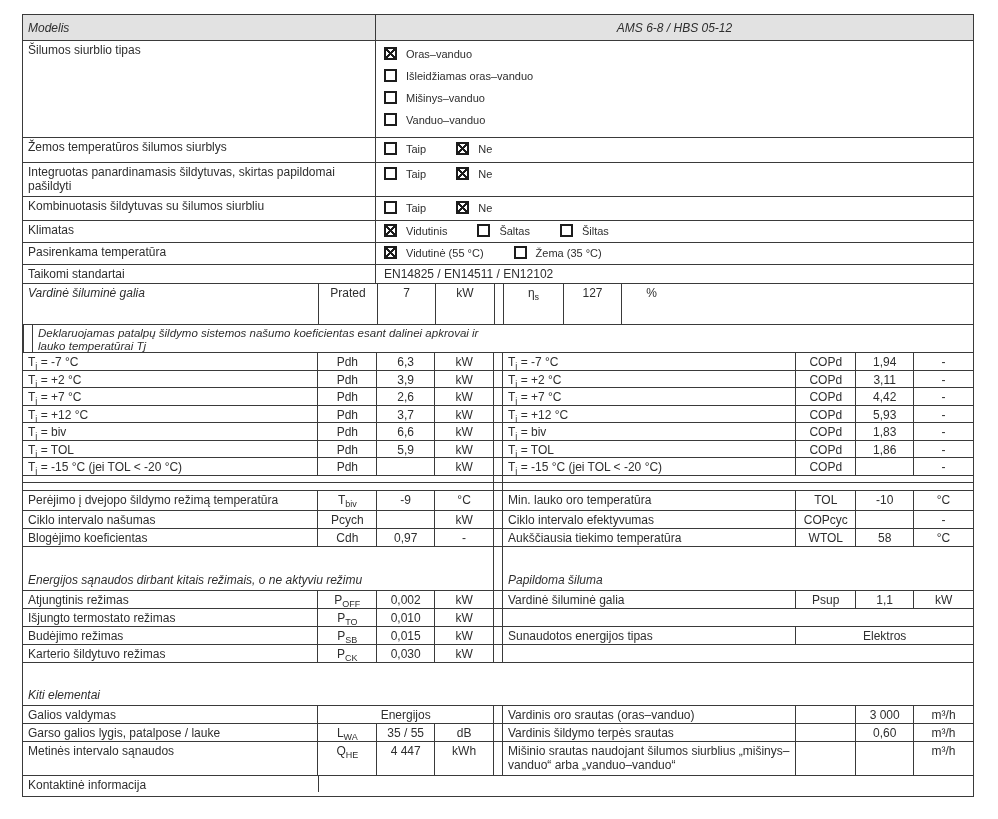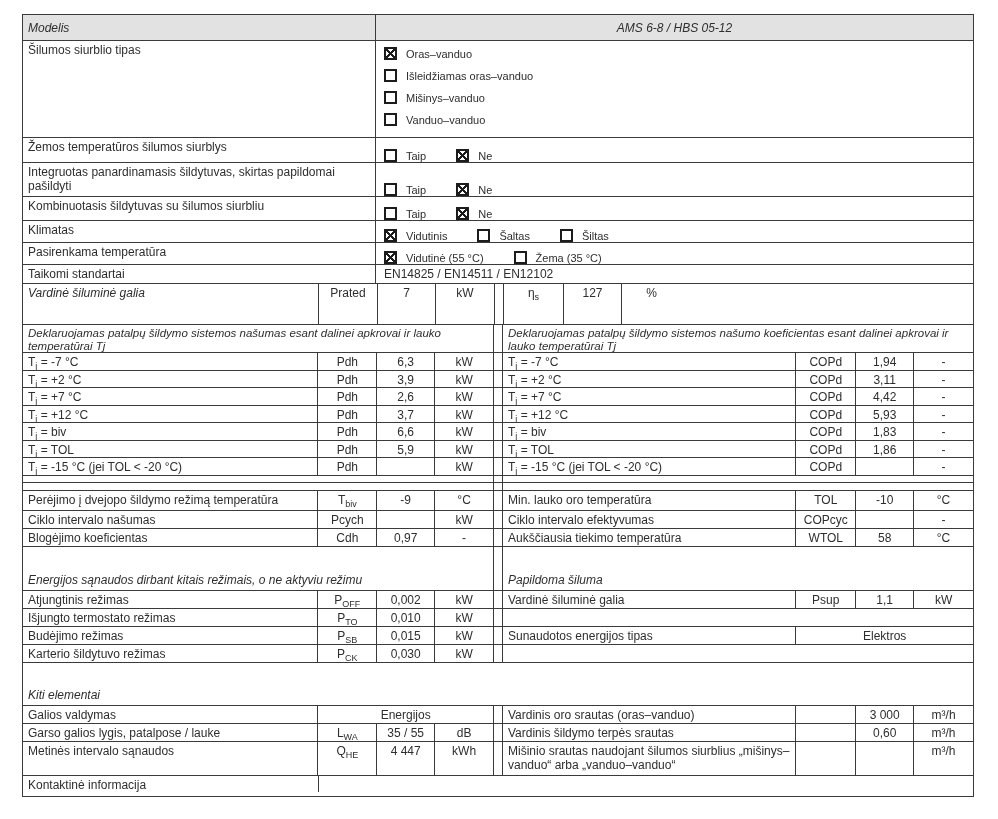--- a/index.html
+++ b/index.html
@@ -18,21 +18,21 @@
   .flex1{flex:1}
   .gp{width:10px;border-left:1px solid #3a3a3a;border-right:1px solid #3a3a3a;}
   .ctr{text-align:center;padding-left:1px;padding-right:1px;}
   .it{font-style:italic;}
   .small{font-size:11.5px;line-height:13px;}
   .hdr{background:#e2e2e2;}
   .vmid{display:flex;align-items:center;padding-top:0;}
   .bend{display:flex;align-items:flex-end;padding-bottom:3px;}
   sub{font-size:9px;line-height:0;}
   .cbcol{display:flex;flex-direction:column;padding:6px 0 0 8px;}
-  .cbrow{display:flex;flex-direction:row;align-items:flex-end;padding:4px 0 0 8px;}
+  .cbrow{display:flex;flex-direction:row;align-items:flex-start;padding:4px 0 0 8px;}
   .cbopt{display:inline-flex;align-items:center;margin:0 30px 9px 0;white-space:nowrap;}
   .cbrow .cbopt{margin-bottom:0;}
   .cbbox{width:13px;height:13px;border:2px solid #1c1c1c;background:#fff;margin-right:9px;flex:0 0 13px;}
   .cbopt.checked .cbbox{
     background-image:
       linear-gradient(45deg,transparent 43%,#1c1c1c 43%,#1c1c1c 57%,transparent 57%),
       linear-gradient(135deg,transparent 43%,#1c1c1c 43%,#1c1c1c 57%,transparent 57%);
   }
   .cblab{font-size:11px;}
 </style>
@@ -152,21 +152,20 @@
     <div class="c ls br ctr">Prated</div>
     <div class="c lv br ctr">7</div>
     <div class="c lu ctr">kW</div>
     <div class="gp"></div>
     <div class="c rs br ctr"><span>η</span><sub>s</sub></div>
     <div class="c rv br ctr">127</div>
     <div class="c ru ctr">%</div>
   </div>
 
   <div class="r" style="height:28px">
-    <div class="c lfull it small">Deklaruojamas patalpų šildymo sistemos našumas esant dalinei apkrovai ir lauko temperatūrai Tj</div>
     <div class="gp"></div>
     <div class="c rfull it small">Deklaruojamas patalpų šildymo sistemos našumo koeficientas esant dalinei apkrovai ir lauko temperatūrai Tj</div>
   </div>
 
   <div class="r" style="height:17.5px">
     <div class="c ll br"><span>T</span><sub>j</sub><span> = -7 °C</span></div>
     <div class="c ls br ctr">Pdh</div>
     <div class="c lv br ctr">6,3</div>
     <div class="c lu ctr">kW</div>
     <div class="gp"></div>

